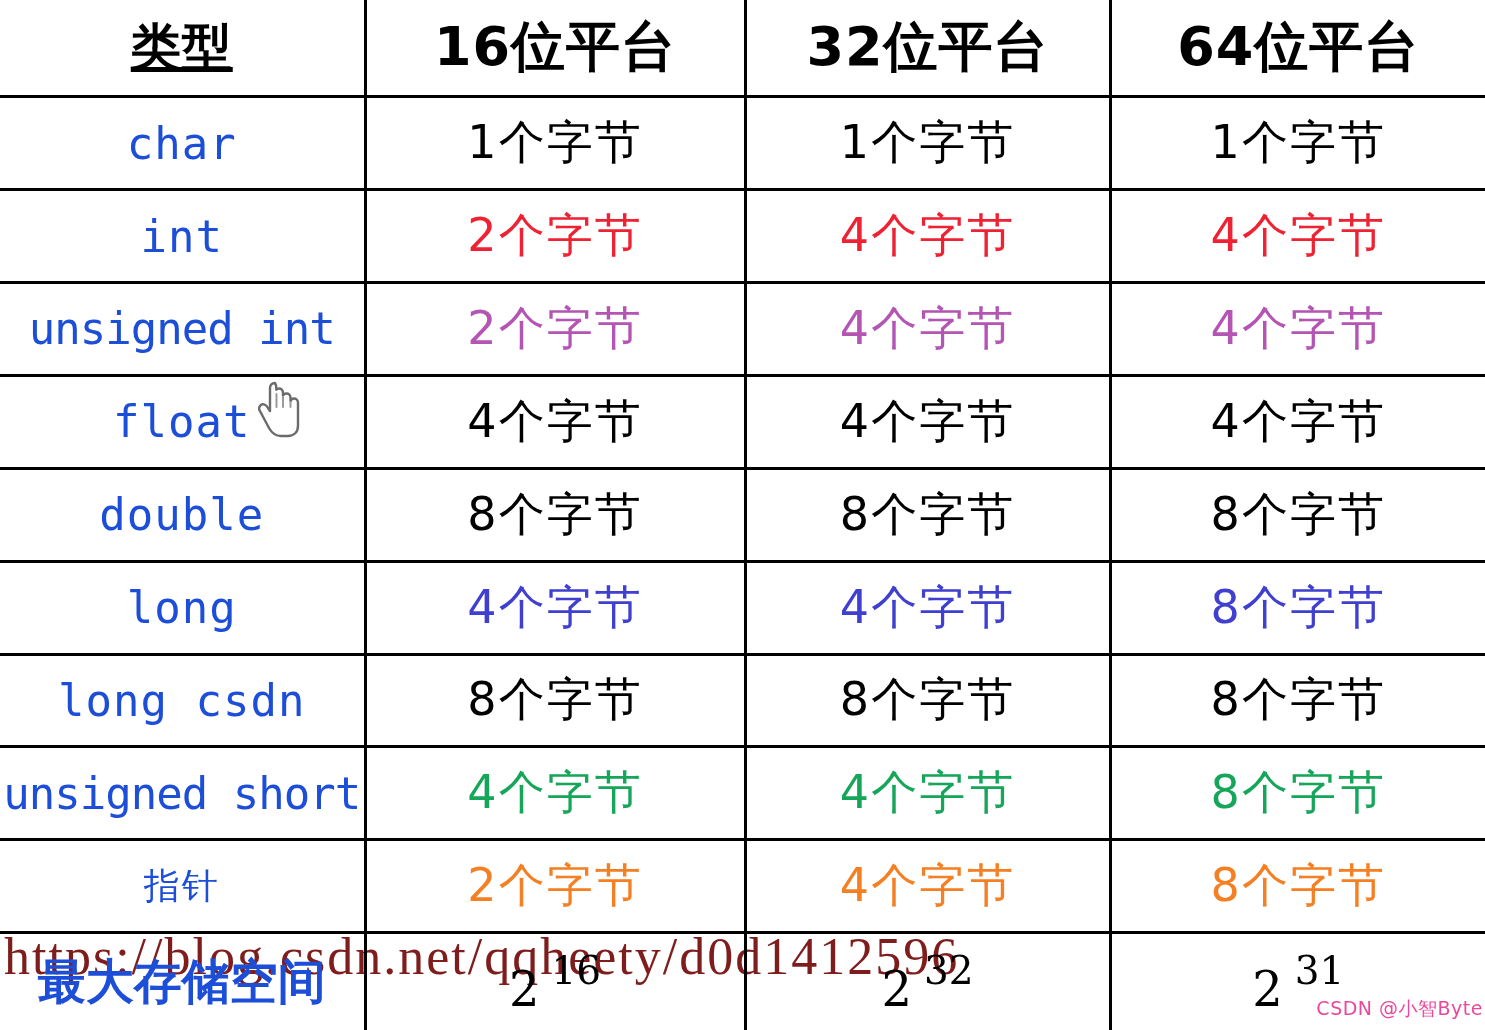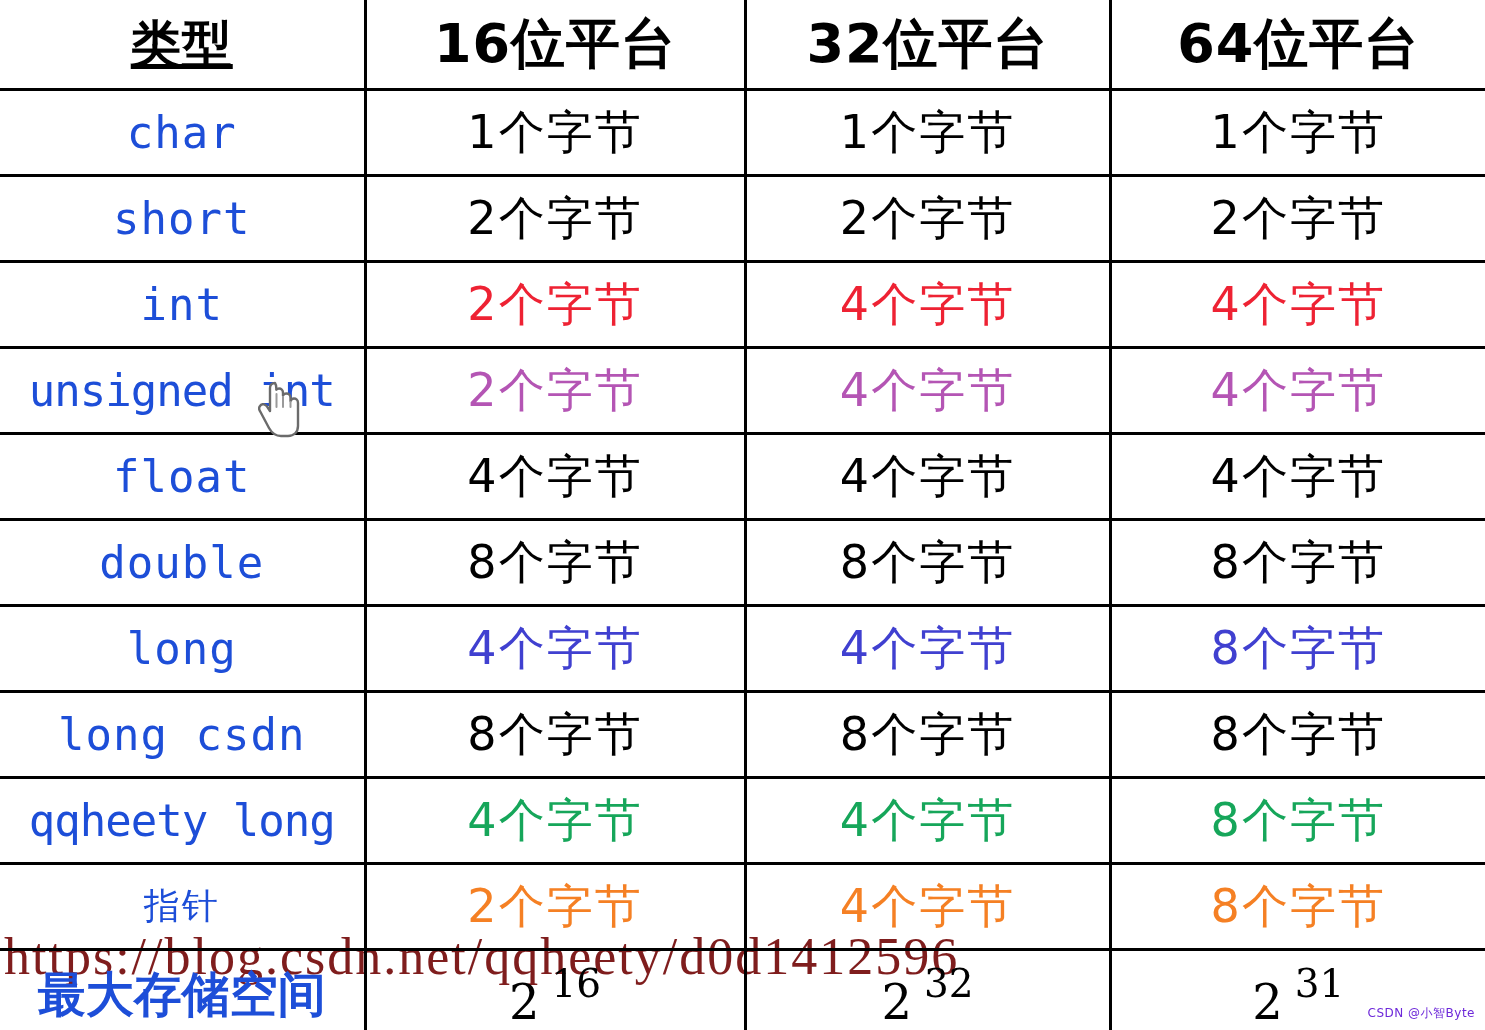--- a/index.html
+++ b/index.html
@@ -136,26 +136,26 @@
     top: 381px;
     width: 44px;
     height: 58px;
     z-index: 5;
     pointer-events: none;
   }
 
   
   .csdn-sig {
     position: absolute;
-    right: 10px;
+    right: 2px;
     bottom: 8px;
     z-index: 6;
     font-family: "DejaVu Sans", sans-serif;
-    font-size: 12px;
-    color: #6d28d9;
+    font-size: 19px;
+    color: #ec4899;
     letter-spacing: 0.5px;
     white-space: nowrap;
   }
 </style>
 </head>
 <body>
 
 <div id="page">
 
   <div class="url-watermark">https://blog.csdn.net/qqheety/d0d1412596</div>
@@ -175,26 +175,20 @@
         <th>64位平台</th>
       </tr>
 
       <tr class="r-body">
         <td class="typename">char</td>
         <td class="val" style="color: rgb(0, 0, 0);">1个字节</td>
         <td class="val" style="color: rgb(0, 0, 0);">1个字节</td>
         <td class="val" style="color: rgb(0, 0, 0);">1个字节</td>
       </tr>
 
-      <tr class="r-body">
-        <td class="typename">short</td>
-        <td class="val" style="color: rgb(0, 0, 0);">2个字节</td>
-        <td class="val" style="color: rgb(0, 0, 0);">2个字节</td>
-        <td class="val" style="color: rgb(0, 0, 0);">2个字节</td>
-      </tr>
 
       <tr class="r-body">
         <td class="typename">int</td>
         <td class="val" style="color: rgb(238, 34, 51);">2个字节</td>
         <td class="val" style="color: rgb(238, 34, 51);">4个字节</td>
         <td class="val" style="color: rgb(238, 34, 51);">4个字节</td>
       </tr>
 
       <tr class="r-body">
         <td class="typename wide">unsigned int</td>
@@ -225,21 +219,21 @@
       </tr>
 
       <tr class="r-body">
         <td class="typename">long csdn</td>
         <td class="val" style="color: rgb(0, 0, 0);">8个字节</td>
         <td class="val" style="color: rgb(0, 0, 0);">8个字节</td>
         <td class="val" style="color: rgb(0, 0, 0);">8个字节</td>
       </tr>
 
       <tr class="r-body">
-        <td class="typename wide">qqheety long</td>
+        <td class="typename wide">unsigned short</td>
         <td class="val" style="color: rgb(22, 166, 90);">4个字节</td>
         <td class="val" style="color: rgb(22, 166, 90);">4个字节</td>
         <td class="val" style="color: rgb(22, 166, 90);">8个字节</td>
       </tr>
 
       <tr class="r-body">
         <td class="typename cjk">指针</td>
         <td class="val" style="color: rgb(245, 128, 36);">2个字节</td>
         <td class="val" style="color: rgb(245, 128, 36);">4个字节</td>
         <td class="val" style="color: rgb(245, 128, 36);">8个字节</td>

